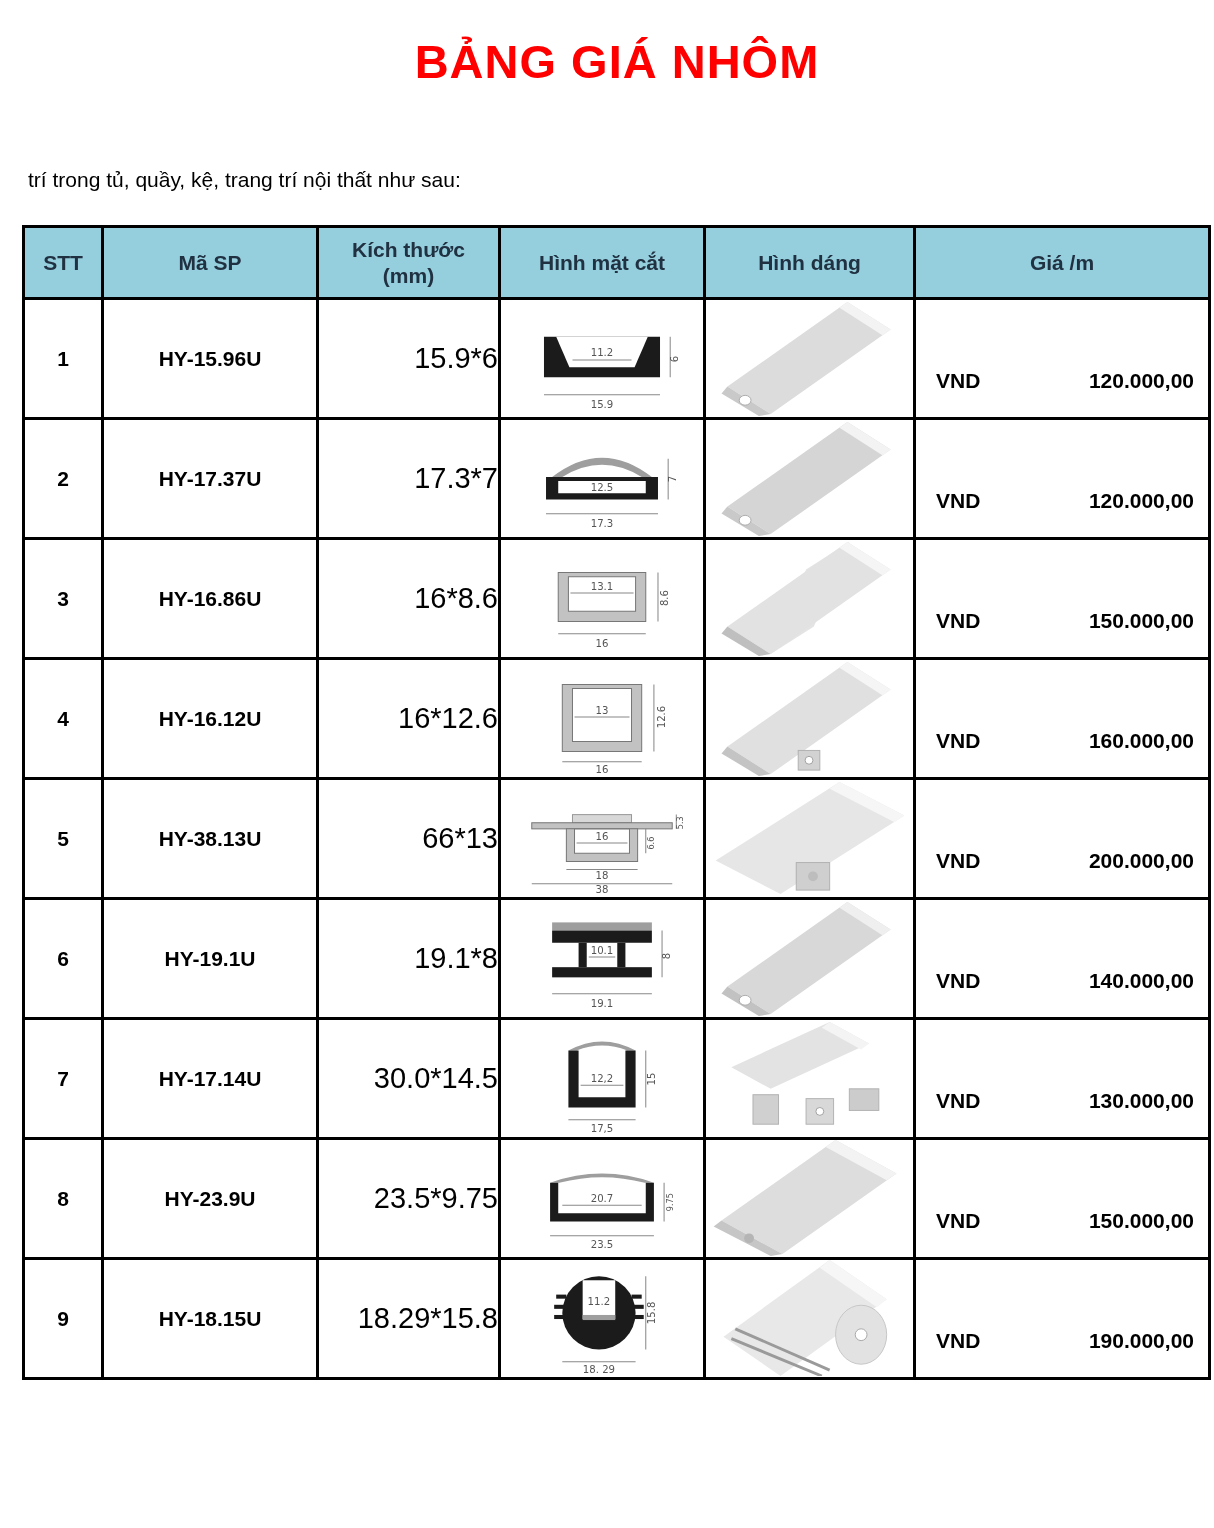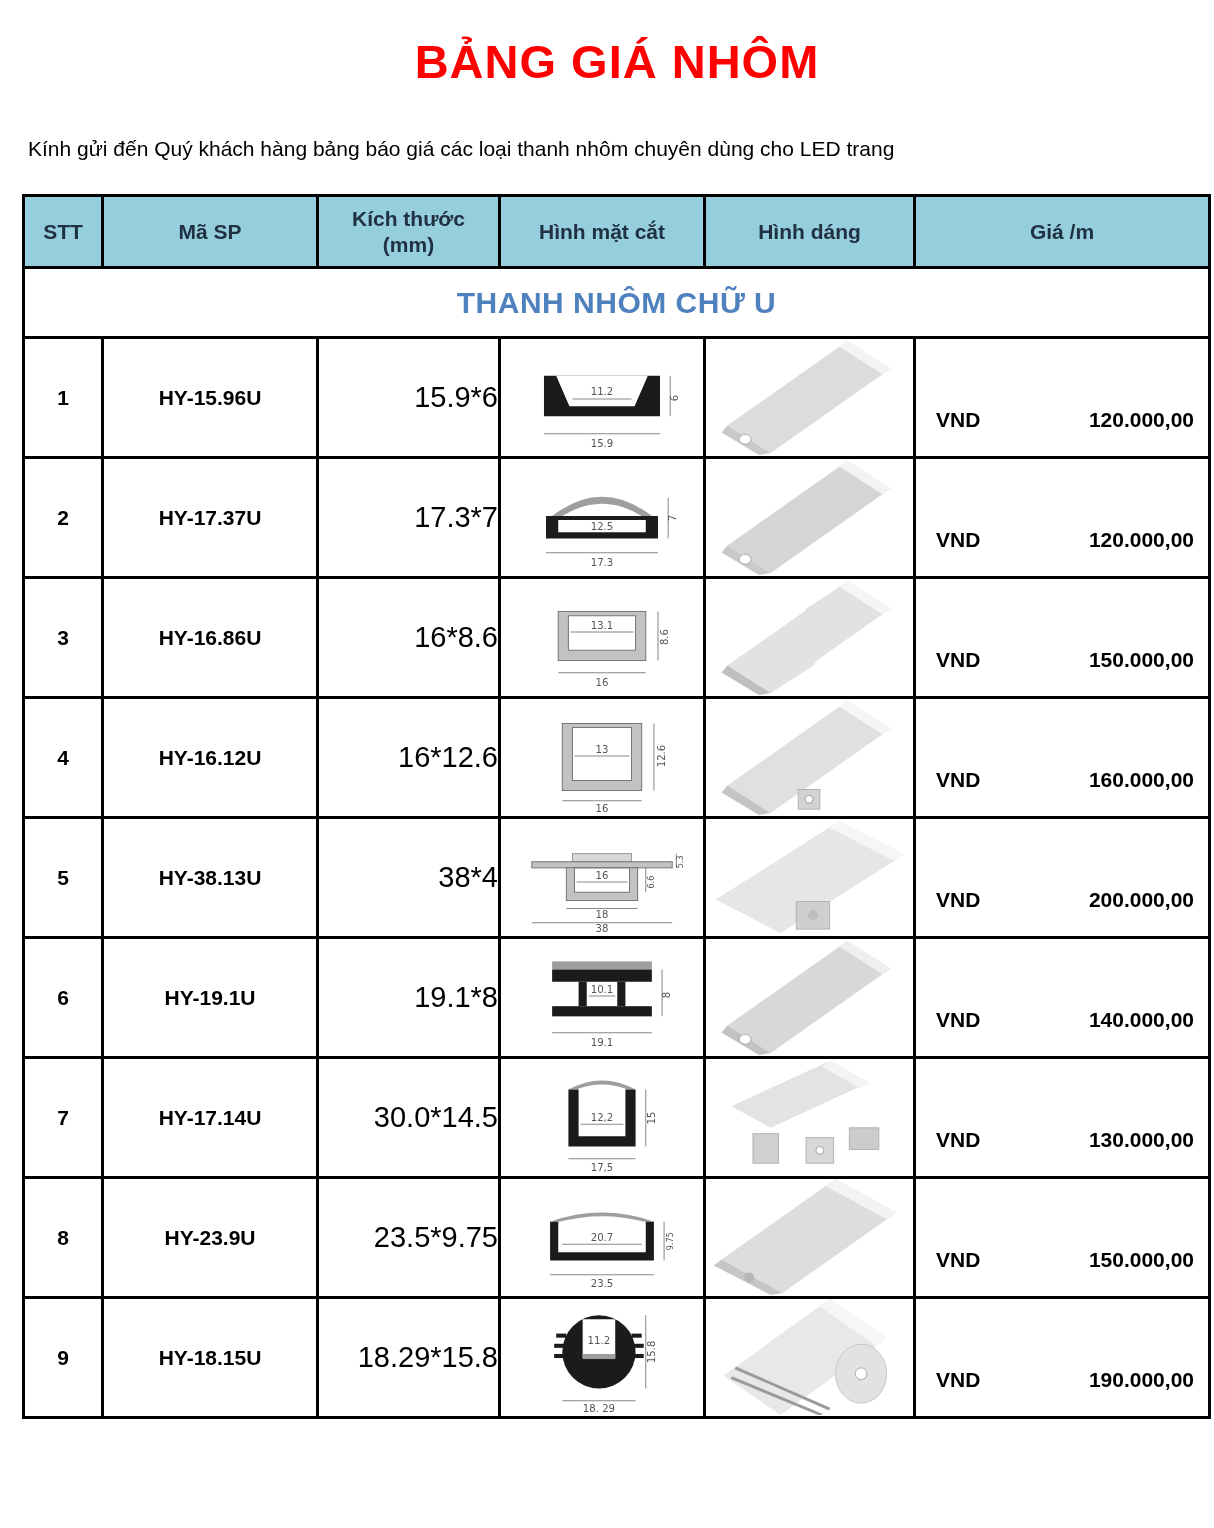--- a/index.html
+++ b/index.html
@@ -45,21 +45,22 @@
   svg.xs text{ font-size:10px; fill:#555; text-anchor:middle; font-family:"DejaVu Sans",sans-serif; }
   svg.xs text.t8{ font-size:8px; }
   svg.xs line{ stroke:#888; stroke-width:1; }
 </style>
 </head>
 <body>
 
 <h1 class="page-title">BẢNG GIÁ NHÔM</h1>
 
 <p class="intro">
-  <span>Kính gửi đến Quý khách hàng bảng báo giá các loại thanh nhôm chuyên dùng cho LED trang</span><br>
+  <br>
+  <span>trí trong tủ, quầy, kệ, trang trí nội thất như sau:</span>
 </p>
 
 <table class="price-table">
   <colgroup>
     <col style="width:79px">
       <col style="width:215px">
       <col style="width:182px">
     <col style="width:205px">
       <col style="width:210px">
       <col style="width:295px">
@@ -67,23 +68,20 @@
   <tbody>
       <tr>
     <th>STT</th>
     <th>Mã SP</th>
     <th>Kích thước
 (mm)</th>
     <th>Hình mặt cắt</th>
     <th>Hình dáng</th>
     <th>Giá /m</th>
   </tr>
-  <tr>
-    <td class="section-cell" colspan="6">THANH NHÔM CHỮ U</td>
-  </tr>
 
   <tr class="data-row">
     <td class="stt">1</td>
     <td class="code">HY-15.96U</td>
     <td class="size">15.9*6</td>
     <td>
           <div class="imgwrap">
       <svg class="xs" width="190" height="114" viewBox="0 0 170 112">
         <path fill="#1b1b1b" d="M28,36 H142 V76 H28 Z"></path>
         <path fill="#ffffff" d="M40,36 H130 L117,66 H53 Z"></path>
@@ -217,21 +215,21 @@
           <div class="pricewrap">
       <span>VND</span>
       <span>160.000,00</span>
     </div>
         </td>
   </tr>
 
   <tr class="data-row">
     <td class="stt">5</td>
     <td class="code">HY-38.13U</td>
-    <td class="size">38*4</td>
+    <td class="size">66*13</td>
     <td>
           <div class="imgwrap">
       <svg class="xs" width="190" height="114" viewBox="0 0 170 112">
         <rect x="56" y="34" width="58" height="8" fill="#d8d8d8" stroke="#999"></rect>
         <rect x="16" y="42" width="138" height="6" fill="#c2c2c2" stroke="#777"></rect>
         <path fill="#c2c2c2" stroke="#777" fill-rule="evenodd" d="M50,48 H120 V80 H50 Z M58,48 H112 V72 H58 Z"></path>
         <line x1="60" y1="62" x2="110" y2="62"></line>
         <text x="85" y="59">16</text>
         <line x1="50" y1="88" x2="120" y2="88"></line>
         <text x="85" y="97">18</text>

